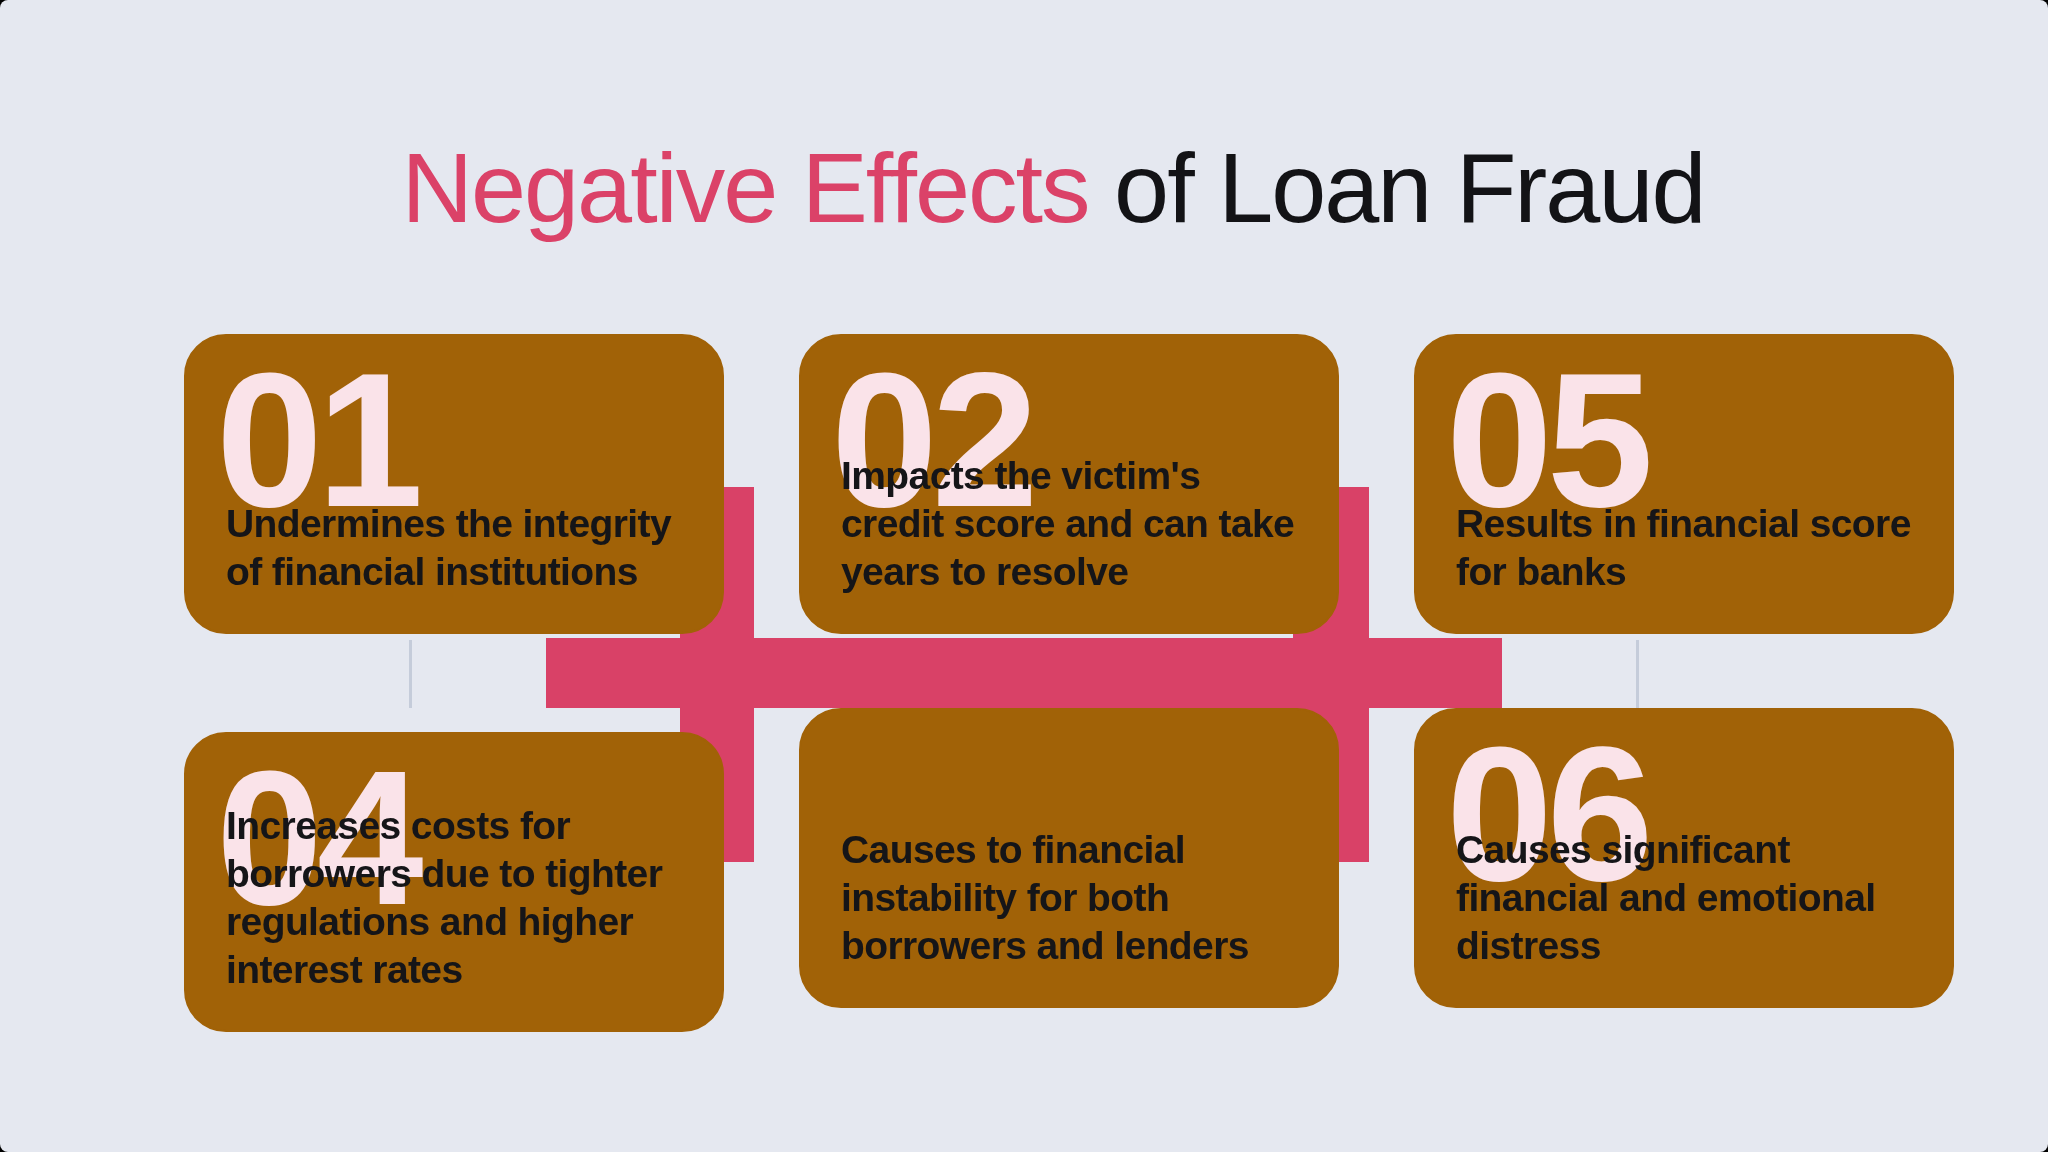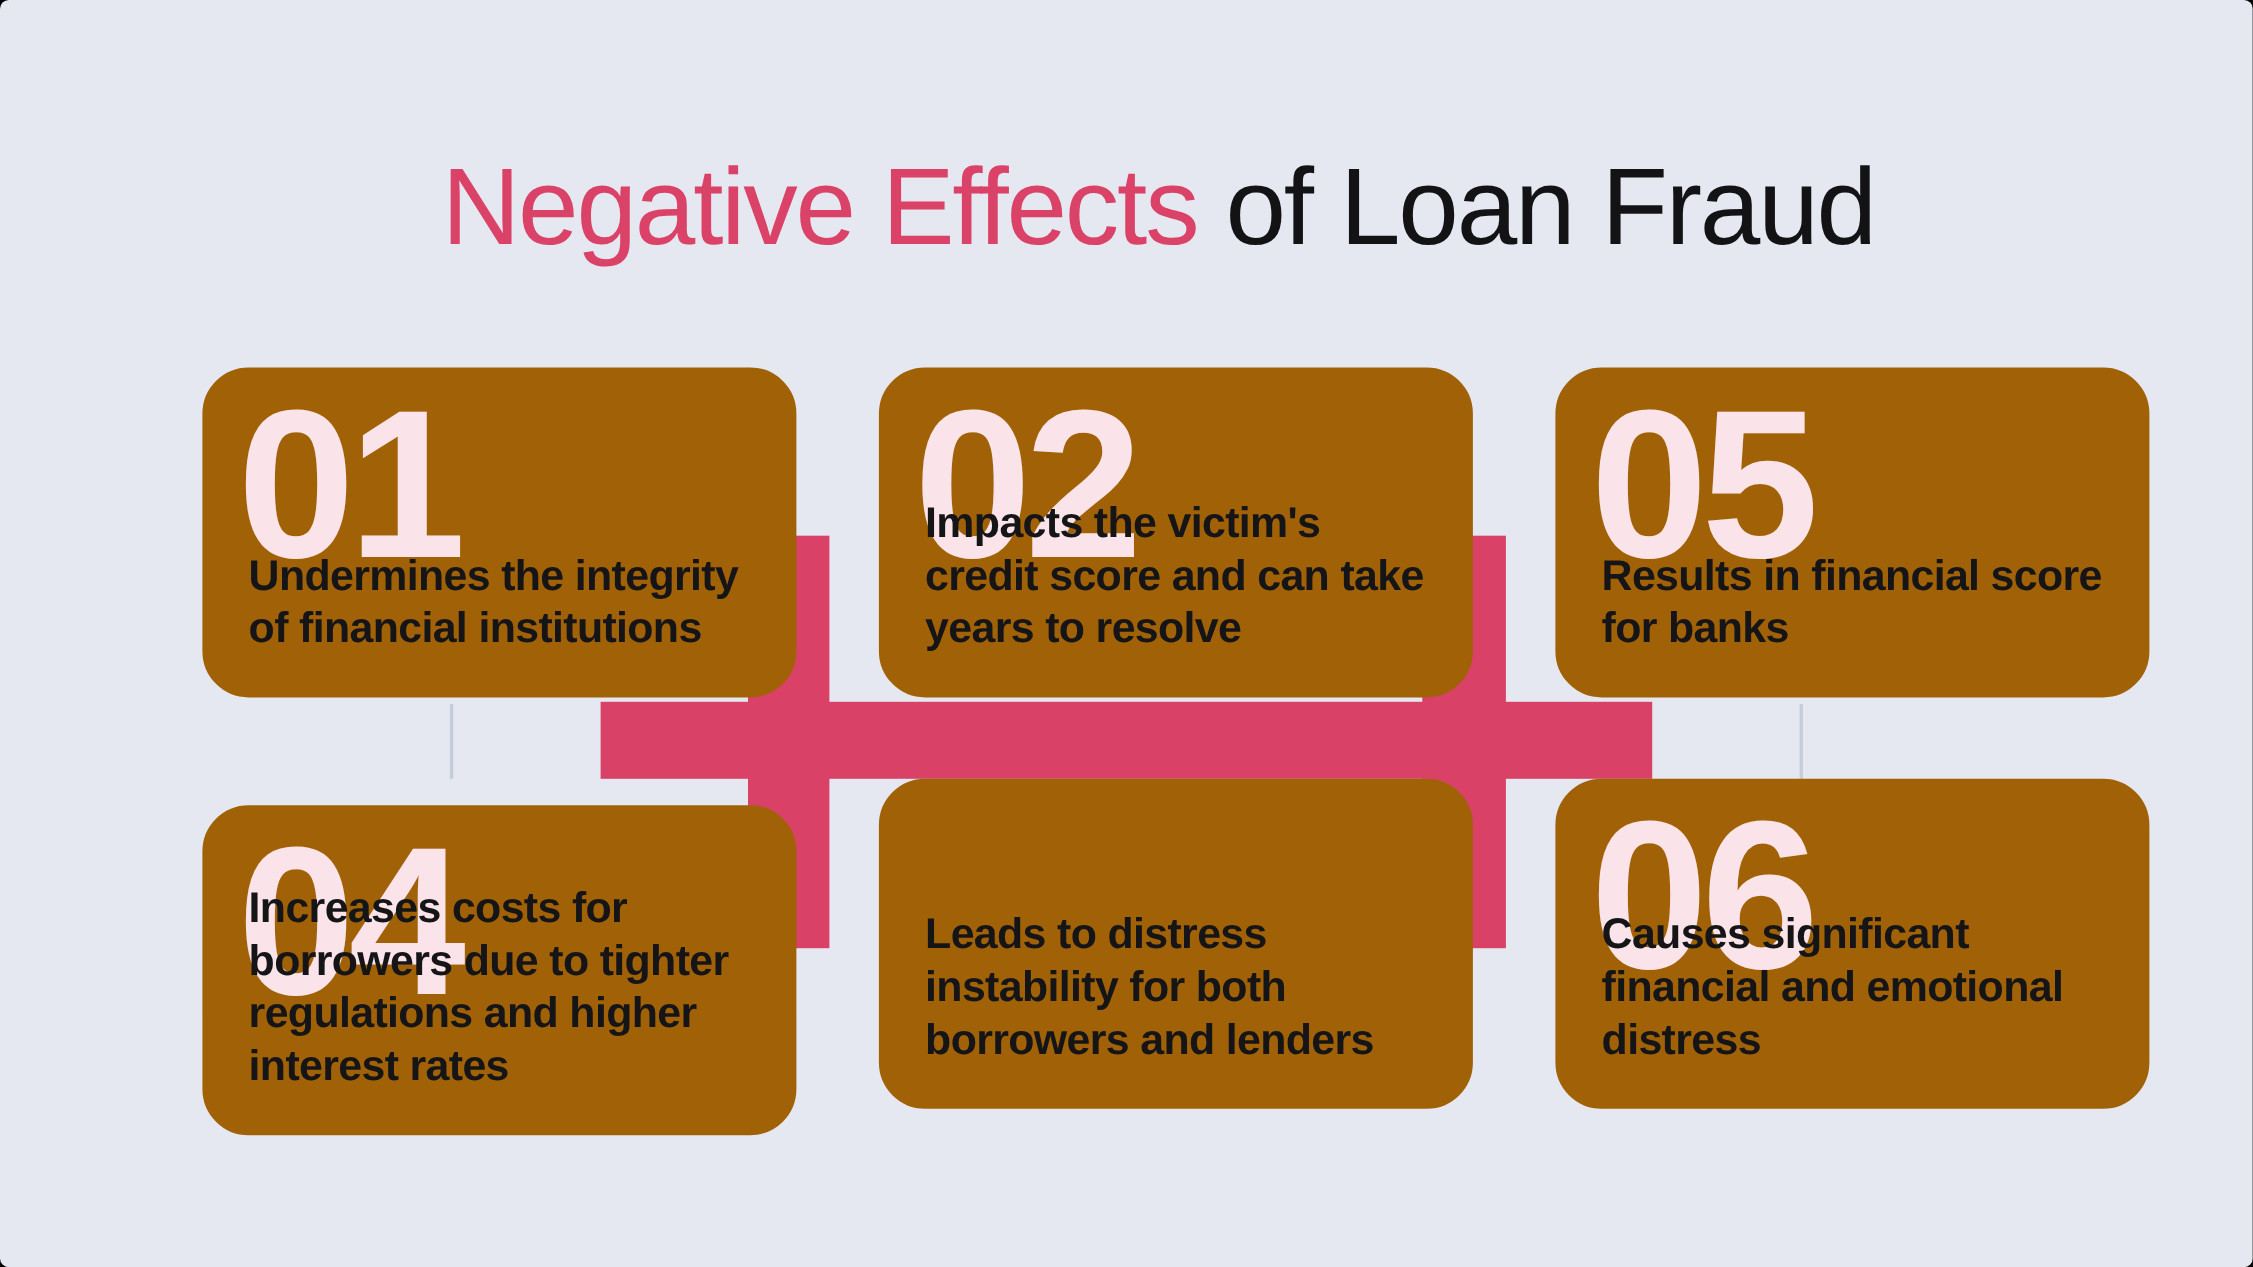--- a/index.html
+++ b/index.html
@@ -126,21 +126,21 @@
     <div class="num">05</div>
     <div class="text">Results in financial score for banks</div>
   </div>
 
   <div class="card c4">
     <div class="num">04</div>
     <div class="text">Increases costs for borrowers due to tighter regulations and higher interest rates</div>
   </div>
 
   <div class="card c5">
-    <div class="text">Leads to distress instability for both borrowers and lenders</div>
+    <div class="text">Causes to financial instability for both borrowers and lenders</div>
   </div>
 
   <div class="card c6">
     <div class="num">06</div>
     <div class="text">Causes significant financial and emotional distress</div>
   </div>
 
 </div>
 
 </body></html>

